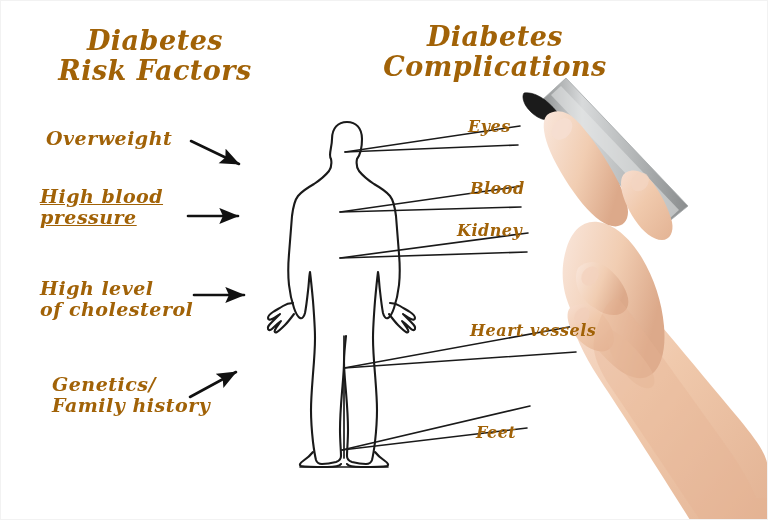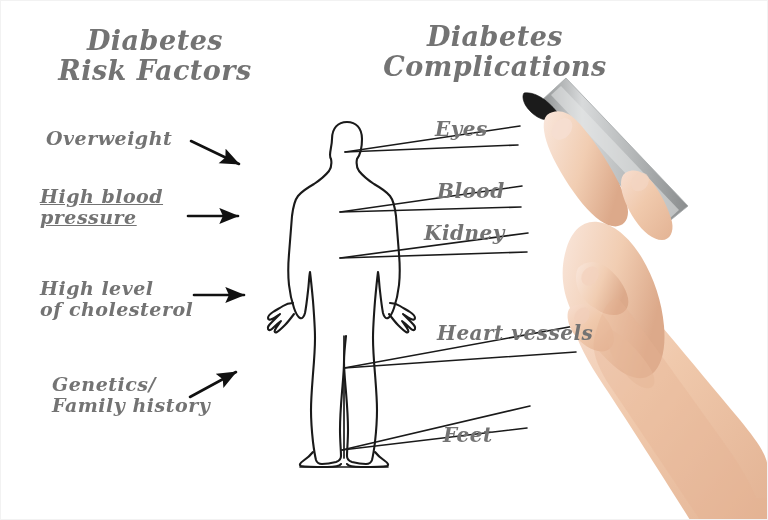--- a/index.html
+++ b/index.html
@@ -23,21 +23,21 @@
     width: 768px; height: 520px;
     box-sizing: border-box;
     border: 1px solid #f2f2f2;
     pointer-events: none;
   }
 
   .hand-script {
     font-family: "DejaVu Serif", serif;
     font-style: italic;
     font-weight: 700;
-    color: #737373;
+    color: #a16207;
     letter-spacing: 0.5px;
     white-space: pre;
     line-height: 1.12;
   }
 
   .title {
     position: absolute;
     font-size: 27px;
     text-align: center;
   }
@@ -48,21 +48,22 @@
     position: absolute;
     font-size: 19px;
   }
   #risk-0 { left: 46px; top: 128px; }
   #risk-1 { left: 40px; top: 186px; text-decoration: underline; }
   #risk-2 { left: 40px; top: 278px; }
   #risk-3 { left: 52px; top: 374px; }
 
   .comp-label {
     position: absolute;
-    font-size: 20px;
+    font-size: 16px;
+    margin-left: 33px;
   }
   #comp-0 { left: 435px; top: 118px; }
   #comp-1 { left: 437px; top: 180px; }
   #comp-2 { left: 424px; top: 222px; }
   #comp-3 { left: 437px; top: 322px; }
   #comp-4 { left: 443px; top: 424px; }
 
   svg.layer {
     position: absolute;
     left: 0;

